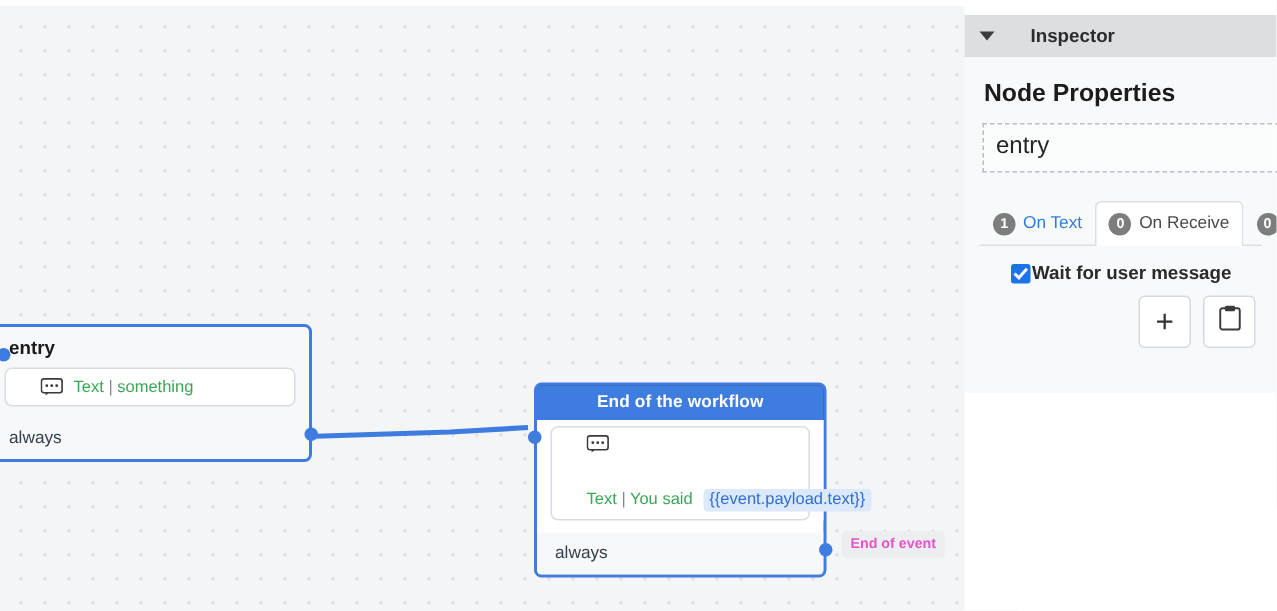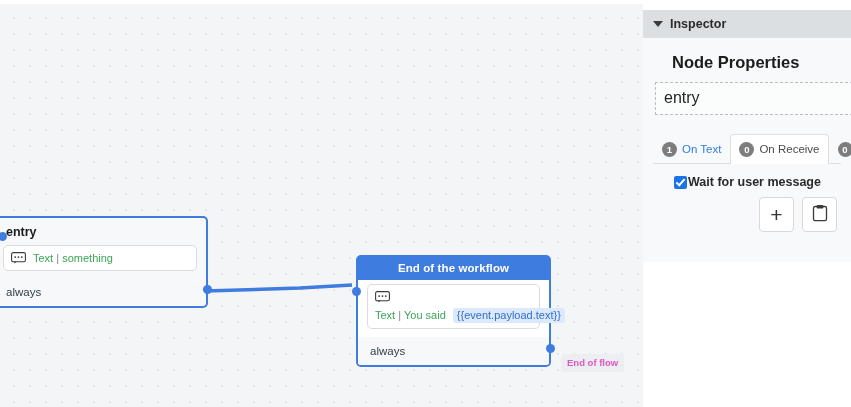--- a/index.html
+++ b/index.html
@@ -64,21 +64,21 @@
     padding: 9px 12px 2px;
   }
   .node-body {
     background: #f7f8fa;
     padding: 4px 9px 0;
   }
   .content-box {
     background: #ffffff;
     border: 1px solid #d9dce1;
     border-radius: 5px;
-    padding: 4px 7px 5px;
+    padding: 4px 23px 5px;
     min-height: 15px;
   }
   .content-row {
     display: flex;
     align-items: center;
     gap: 7px;
   }
   .content-stack {
     display: block;
   }
@@ -166,41 +166,41 @@
     height: 252px;
     background: #f8f9fa;
     box-sizing: border-box;
   }
   #inspector-header {
     background: #dcdfe2;
     height: 28px;
     display: flex;
     align-items: center;
     padding-left: 10px;
-    gap: 7px;
+    gap: 24px;
   }
   .caret-down {
     width: 0; height: 0;
     border-left: 5px solid transparent;
     border-right: 5px solid transparent;
     border-top: 6px solid #3c3c3c;
   }
   #inspector-title {
     font-size: 12.5px;
     font-weight: bold;
     color: #2b2b2b;
   }
   #inspector-body {
     padding: 10px 10px 0 13px;
   }
   #panel-heading {
     font-size: 16.5px;
     font-weight: bold;
     color: #1c1c1c;
-    margin: 5px 16px 10px;
+    margin: 5px 0 10px;
   }
   #node-name-field {
     border: 1px dashed #b9bcc1;
     background: #fbfcfc;
     padding: 6px 8px 7px;
     font-size: 16px;
     color: #262626;
     box-sizing: border-box;
     width: 203px;
     margin-left: -1px;
@@ -355,34 +355,34 @@
       <div class="content-box content-stack">
         <span class="bubble-icon">
           <svg width="15" height="12" viewBox="0 0 15 12">
             <rect x="0.6" y="0.6" width="13.8" height="9.2" rx="1.6" fill="#ffffff" stroke="#3b3b3b" stroke-width="1.1"></rect>
             <path d="M3.4 9.6 L3.4 11.6 L5.8 9.6 Z" fill="#3b3b3b"></path>
             <circle cx="4.2" cy="5.1" r="0.95" fill="#3b3b3b"></circle>
             <circle cx="7.5" cy="5.1" r="0.95" fill="#3b3b3b"></circle>
             <circle cx="10.8" cy="5.1" r="0.95" fill="#3b3b3b"></circle>
           </svg>
         </span>
-        <span class="content-text" style="display:block;margin-top:1px;">
+        <span class="content-text" style="display:block;margin-top:19px;">
           <span class="lbl">Text</span>
           <span class="sep">|</span>
           <span class="lbl">You said</span>
           <span class="var-chip">{{event.payload.text}}</span>
         </span>
       </div>
     </div>
 
     <div class="transition-row" style="background:#f7f8fa;margin-top:8px;border-radius:0 0 3px 3px;">always</div>
   </div>
 </div>
 
-<div id="end-of-flow-badge">End of flow</div>
+<div id="end-of-flow-badge">End of event</div>
 
 <div id="inspector">
 
   <div id="inspector-header">
     <span class="caret-down"></span>
     <span id="inspector-title">Inspector</span>
   </div>
 
   <div id="inspector-body">
 

